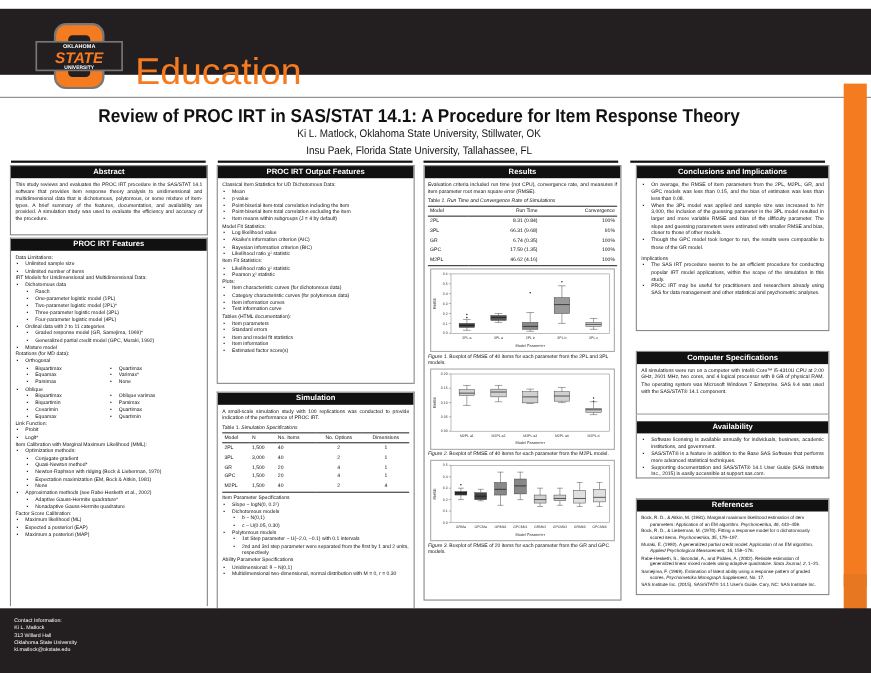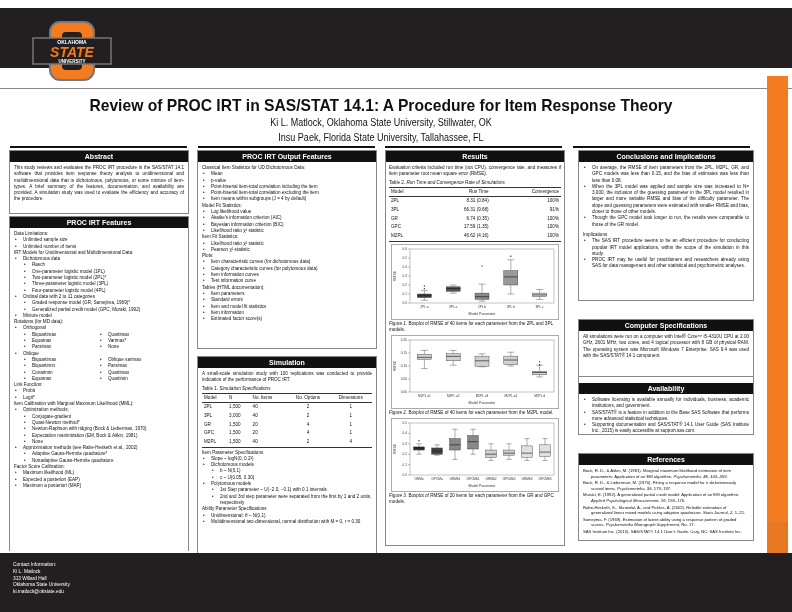--- a/index.html
+++ b/index.html
@@ -58,20 +58,21 @@
 
 <div class="header">
   <svg class="logo" viewBox="0 0 84 62">
     <rect x="20" y="2" width="44" height="58" rx="10" fill="#f47b20" stroke="#777" stroke-width="2"></rect>
     <rect x="32" y="12" width="20" height="38" rx="4" fill="#231f20"></rect>
     <rect x="3" y="18" width="78" height="26" fill="#231f20" stroke="#777" stroke-width="1.5"></rect>
     <text x="42" y="24" fill="#fff" font-size="5" text-anchor="middle" font-weight="bold" font-family="Liberation Sans, sans-serif">OKLAHOMA</text>
     <text x="42" y="37" fill="#f47b20" font-size="14" text-anchor="middle" font-weight="bold" font-style="italic" font-family="Liberation Sans, sans-serif">STATE</text>
     <text x="42" y="43" fill="#fff" font-size="4.5" text-anchor="middle" font-weight="bold" font-family="Liberation Sans, sans-serif">UNIVERSITY</text>
   </svg>
+  <div class="education">Education</div>
 </div>
 <div class="header-rule"></div>
 
 <div class="orange-bar"></div>
 <div class="orange-bar-bottom"></div>
 
 <div class="title">Review of PROC IRT in SAS/STAT 14.1: A Procedure for Item Response Theory</div>
 <div class="author author1">Ki L. Matlock, Oklahoma State University, Stillwater, OK</div>
 <div class="author author2">Insu Paek, Florida State University, Tallahassee, FL</div>
 

